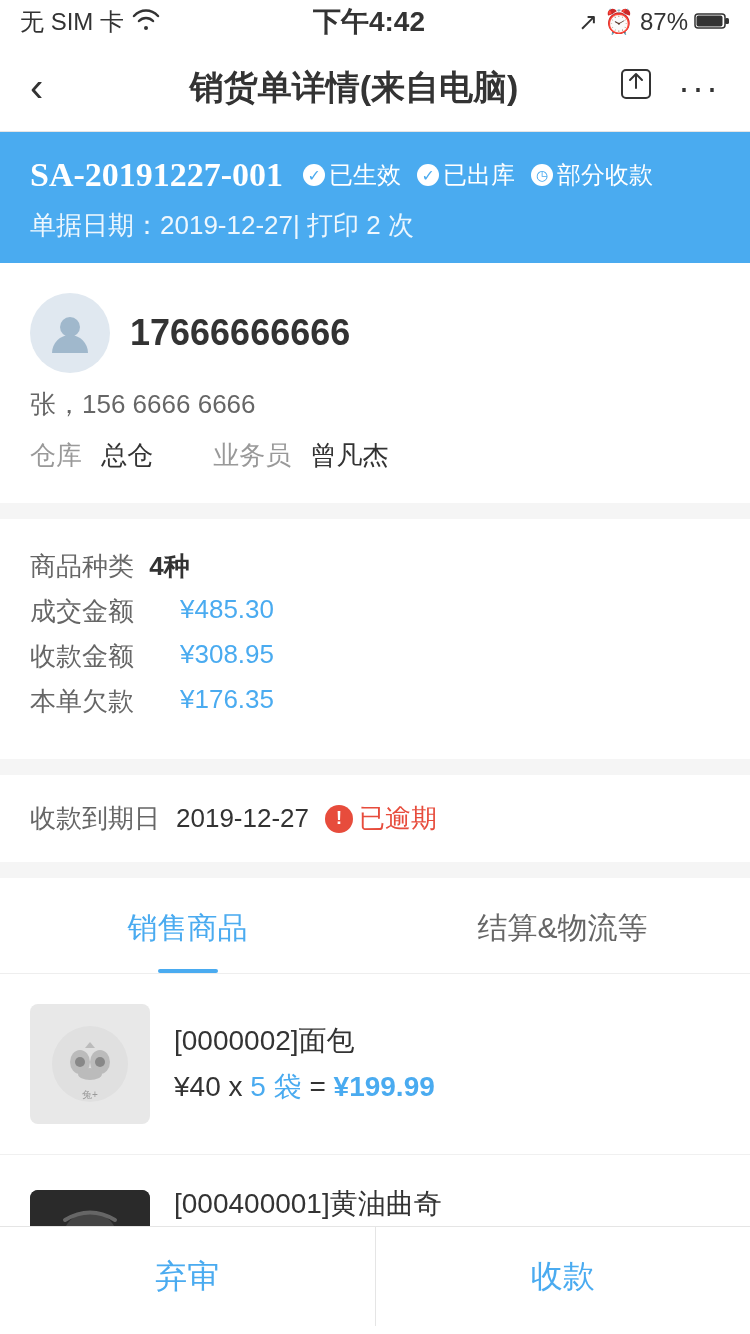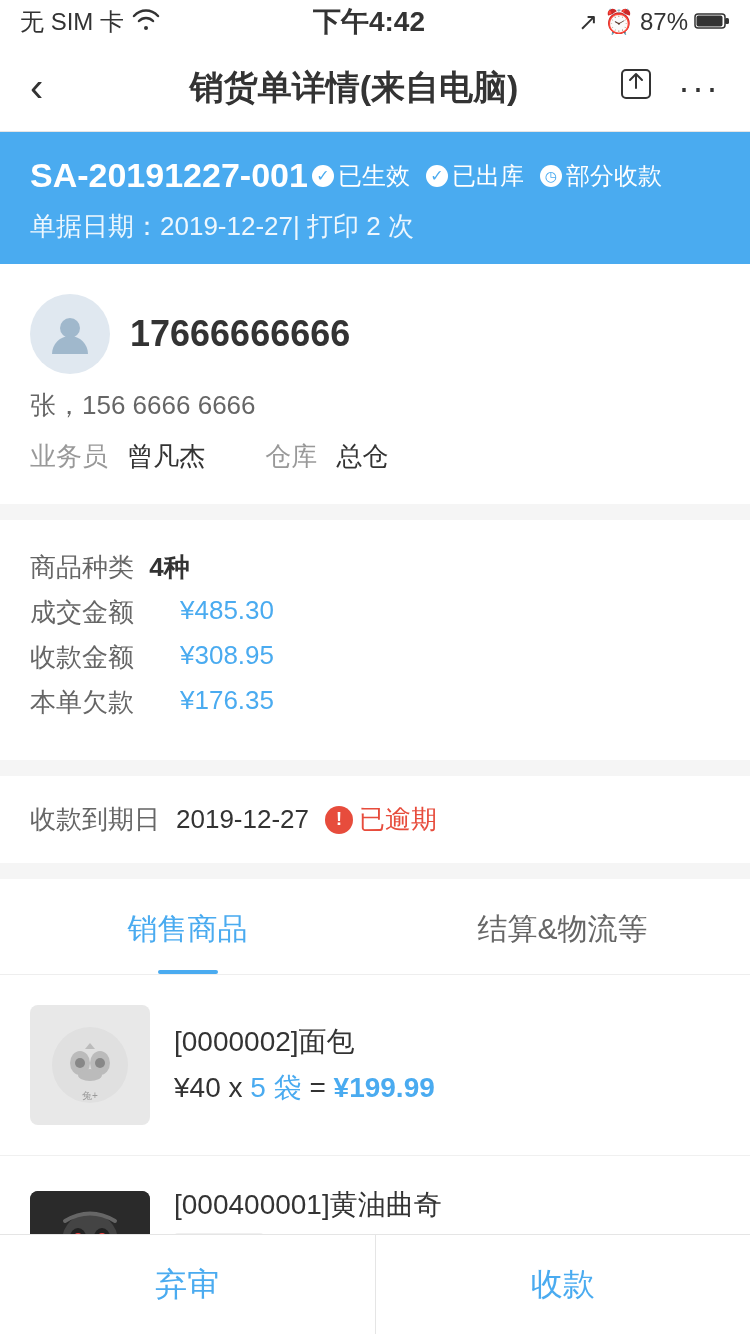--- a/index.html
+++ b/index.html
@@ -64,22 +64,23 @@
 
     
     .order-header {
       background: #4AABF0;
       padding: 24px 30px 20px;
       color: #fff;
     }
     .order-id-row {
       display: flex;
       align-items: center;
-      gap: 4px;
+      gap: 20px;
       margin-bottom: 14px;
+      font-family: Liberation Serif, serif;
     }
     .order-id {
       font-size: 34px;
       font-weight: 700;
       color: #fff;
     }
     .status-badges {
       display: flex;
       align-items: center;
       gap: 16px;
@@ -296,21 +297,21 @@
     .product-price {
       font-size: 28px;
       color: #333;
     }
     .price-qty { color: #4AABF0; }
     .price-total { color: #4AABF0; font-weight: 600; }
 
     
     .bottom-bar {
       position: fixed;
-      bottom: 0;
+      bottom: 8px;
       left: 0;
       width: 750px;
       height: 100px;
       background: #fff;
       border-top: 1px solid #e5e5e5;
       display: flex;
     }
     .bottom-btn {
       flex: 1;
       display: flex;
@@ -400,26 +401,26 @@
       <svg width="48" height="48" viewBox="0 0 48 48" fill="none">
         <circle cx="24" cy="18" r="10" fill="#a0b8cc"></circle>
         <path d="M6 44c0-9.9 8.1-18 18-18s18 8.1 18 18" fill="#a0b8cc"></path>
       </svg>
     </div>
     <div class="customer-name">17666666666</div>
   </div>
   <div class="customer-info">张，156 6666 6666</div>
   <div class="customer-meta">
     <div>
+      <span class="meta-label">仓库</span>
+      <span class="meta-value" style="margin-left:12px;">总仓</span>
+    </div>
+    <div>
       <span class="meta-label">业务员</span>
       <span class="meta-value" style="margin-left:12px;">曾凡杰</span>
-    </div>
-    <div>
-      <span class="meta-label">仓库</span>
-      <span class="meta-value" style="margin-left:12px;">总仓</span>
     </div>
   </div>
 </div>
 
 <div class="summary-section">
   <div class="summary-grid">
     <div class="summary-left">
       <div class="summary-item">
         <span class="summary-label">商品种类</span>
         <span class="summary-count">4种</span>

